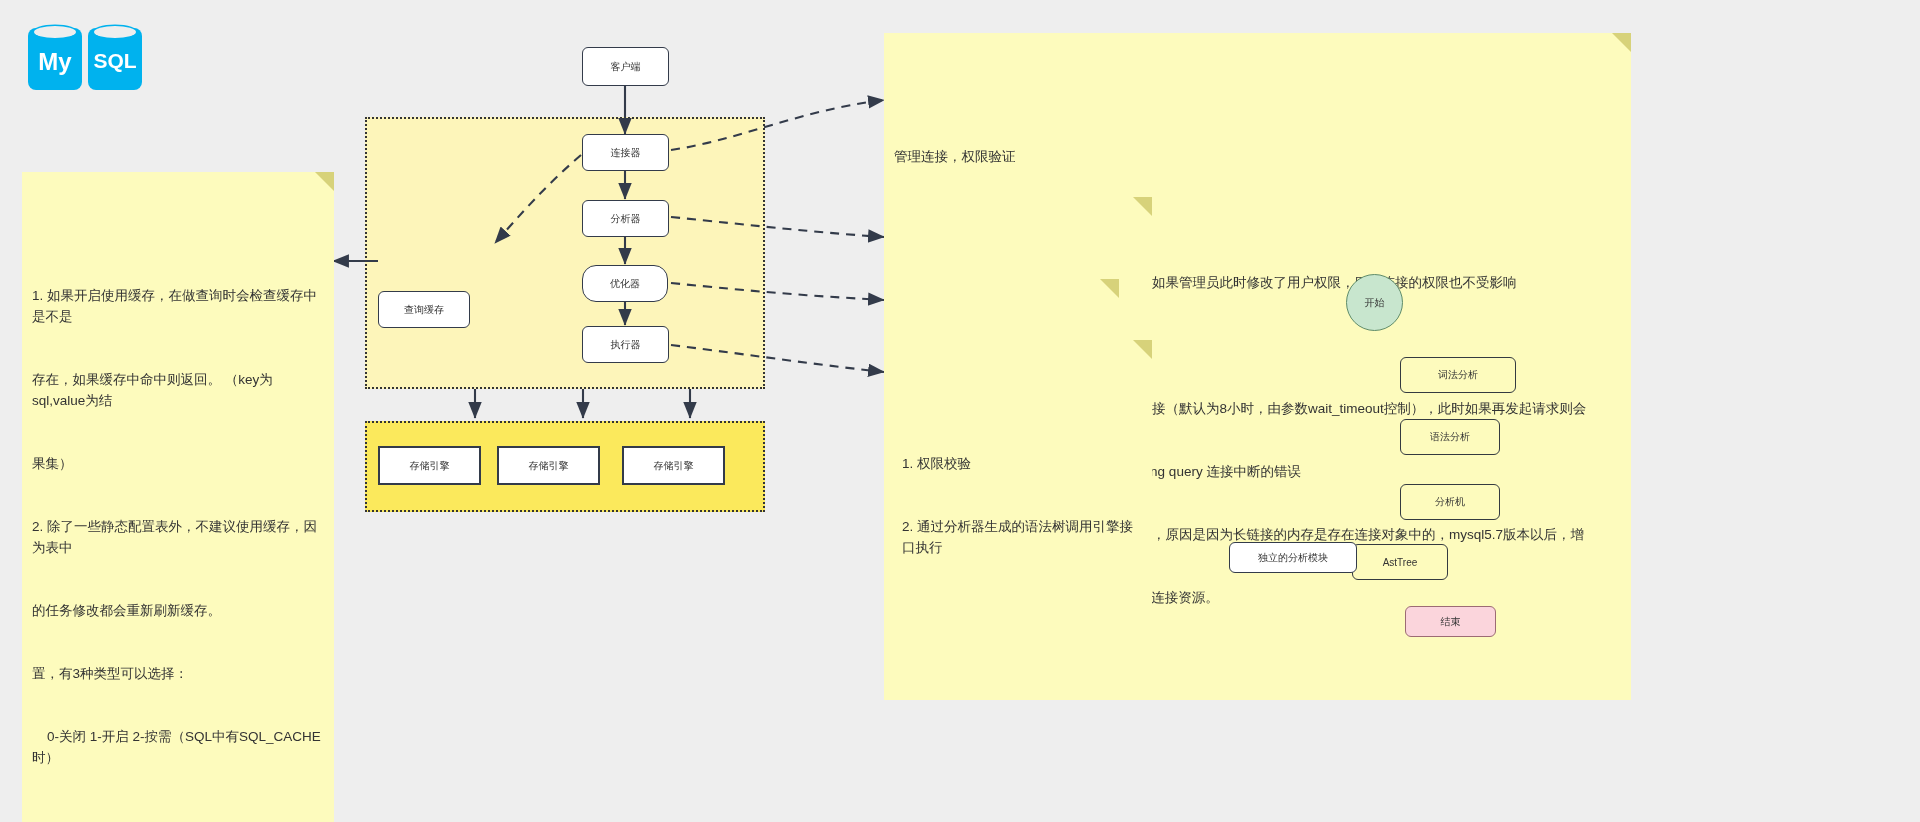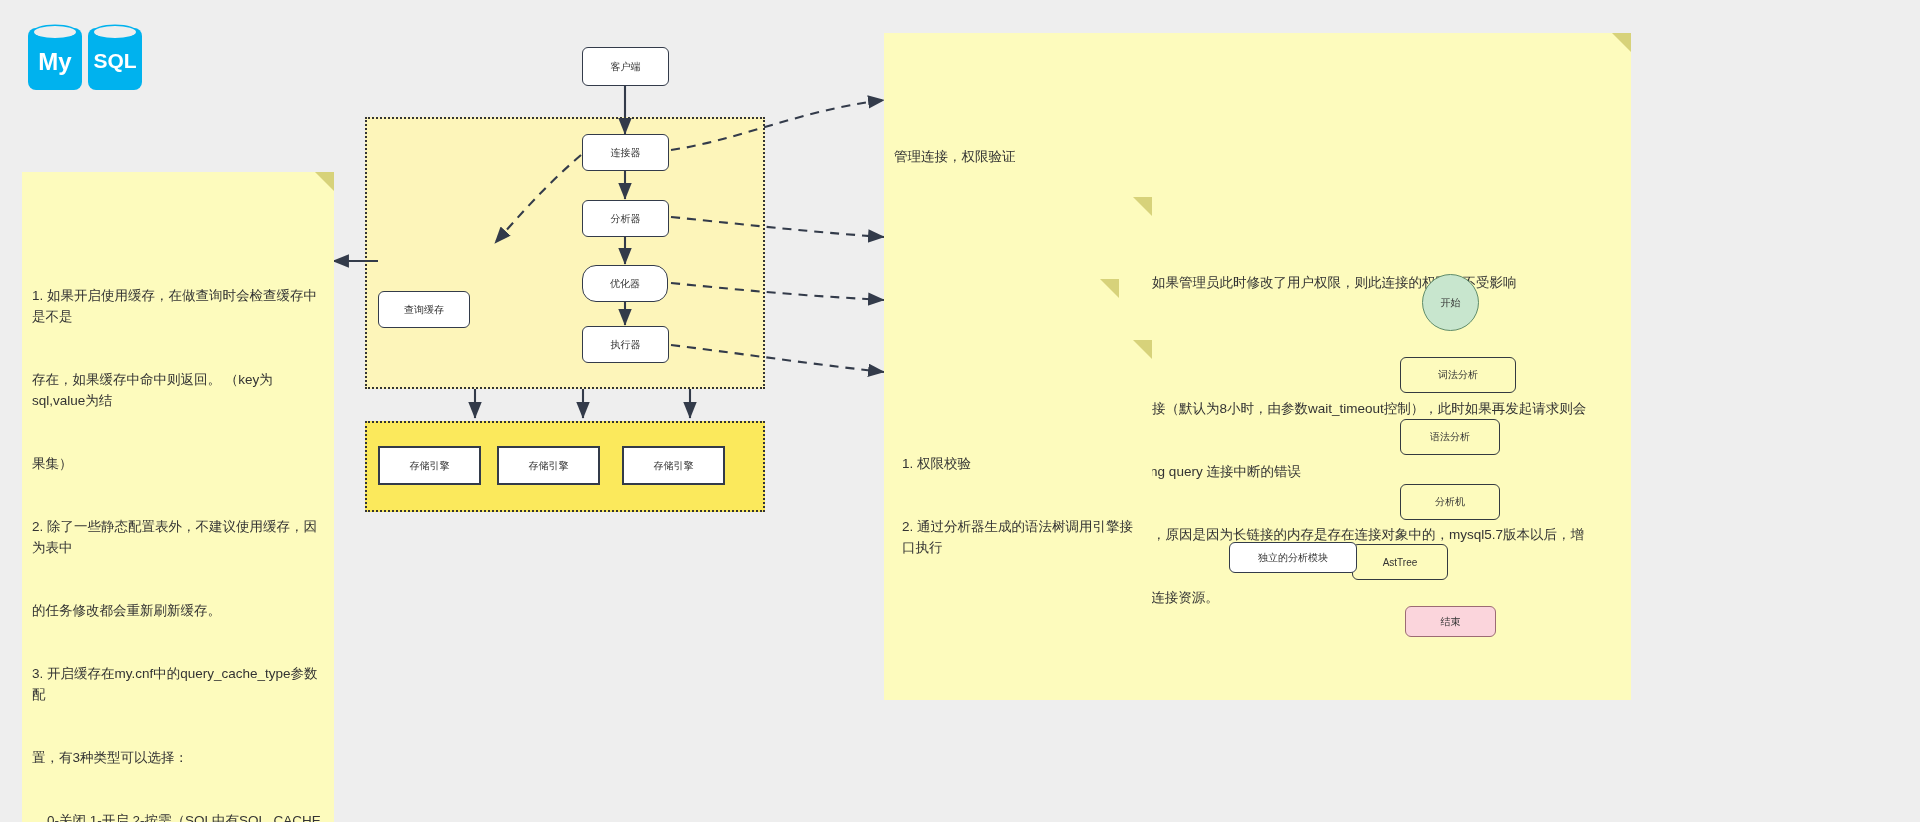--- a/index.html
+++ b/index.html
@@ -208,21 +208,21 @@
   <div class="node square" style="left:378px; top:446px; width:103px; height:39px;">
     <span>存储引擎</span>
   </div>
   <div class="node square" style="left:497px; top:446px; width:103px; height:39px;">
     <span>存储引擎</span>
   </div>
   <div class="node square" style="left:622px; top:446px; width:103px; height:39px;">
     <span>存储引擎</span>
   </div>
 
-  <div class="node green" style="left:1422px; top:274px; width:57px; height:57px;">
+  <div class="node green" style="left:1346px; top:274px; width:57px; height:57px;">
     <span>开始</span>
   </div>
   <div class="node yellow" style="left:1400px; top:357px; width:116px; height:36px;">
     <span>词法分析</span>
   </div>
   <div class="node yellow" style="left:1400px; top:419px; width:100px; height:36px;">
     <span>语法分析</span>
   </div>
   <div class="node yellow" style="left:1400px; top:484px; width:100px; height:36px;">
     <span>分析机</span>
@@ -238,21 +238,20 @@
   </div>
 
   <div class="note" style="left:22px; top:172px; width:312px;">
     <span class="fold"></span>
     <div class="note-body">
       <span class="note-line">1. 如果开启使用缓存，在做查询时会检查缓存中是不是</span>
       <span class="note-line">存在，如果缓存中命中则返回。 （key为sql,value为结</span>
       <span class="note-line">果集）</span>
       <span class="note-line">2. 除了一些静态配置表外，不建议使用缓存，因为表中</span>
       <span class="note-line">的任务修改都会重新刷新缓存。</span>
-      <span class="note-line">3. 开启缓存在my.cnf中的query_cache_type参数配</span>
       <span class="note-line">置，有3种类型可以选择：</span>
       <span class="note-line">    0-关闭 1-开启 2-按需（SQL中有SQL_CACHE时）</span>
       
       
     </div>
   </div>
 
   <div class="note" style="left:884px; top:33px; width:747px;">
     <span class="fold"></span>
     <div class="note-body">

